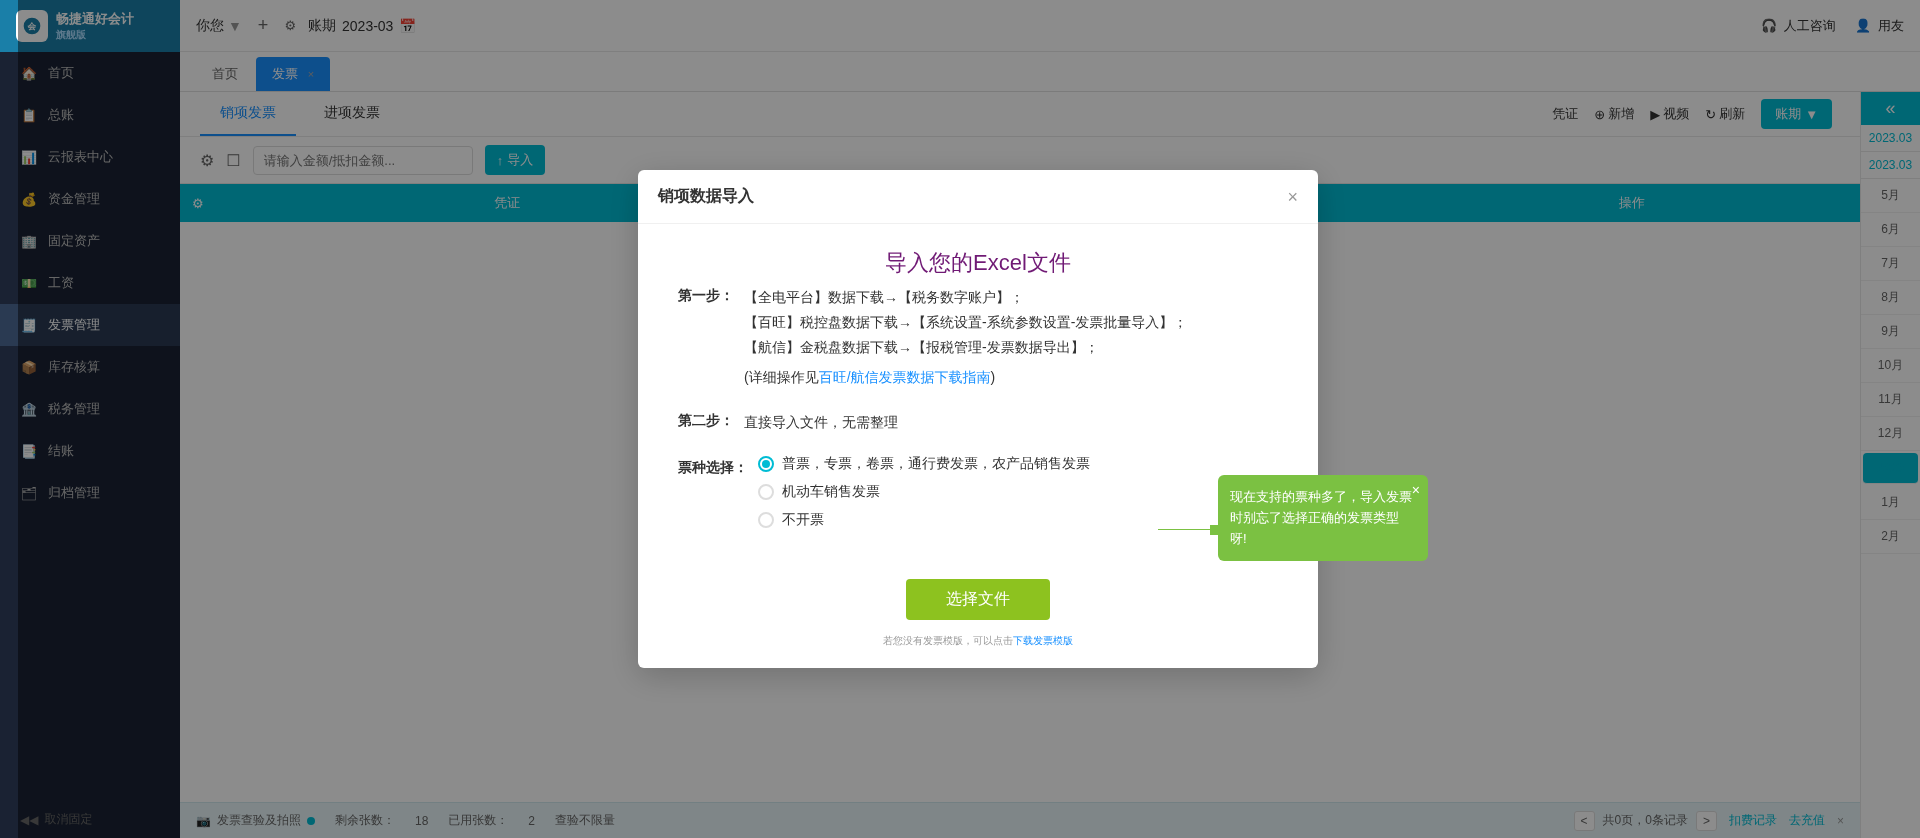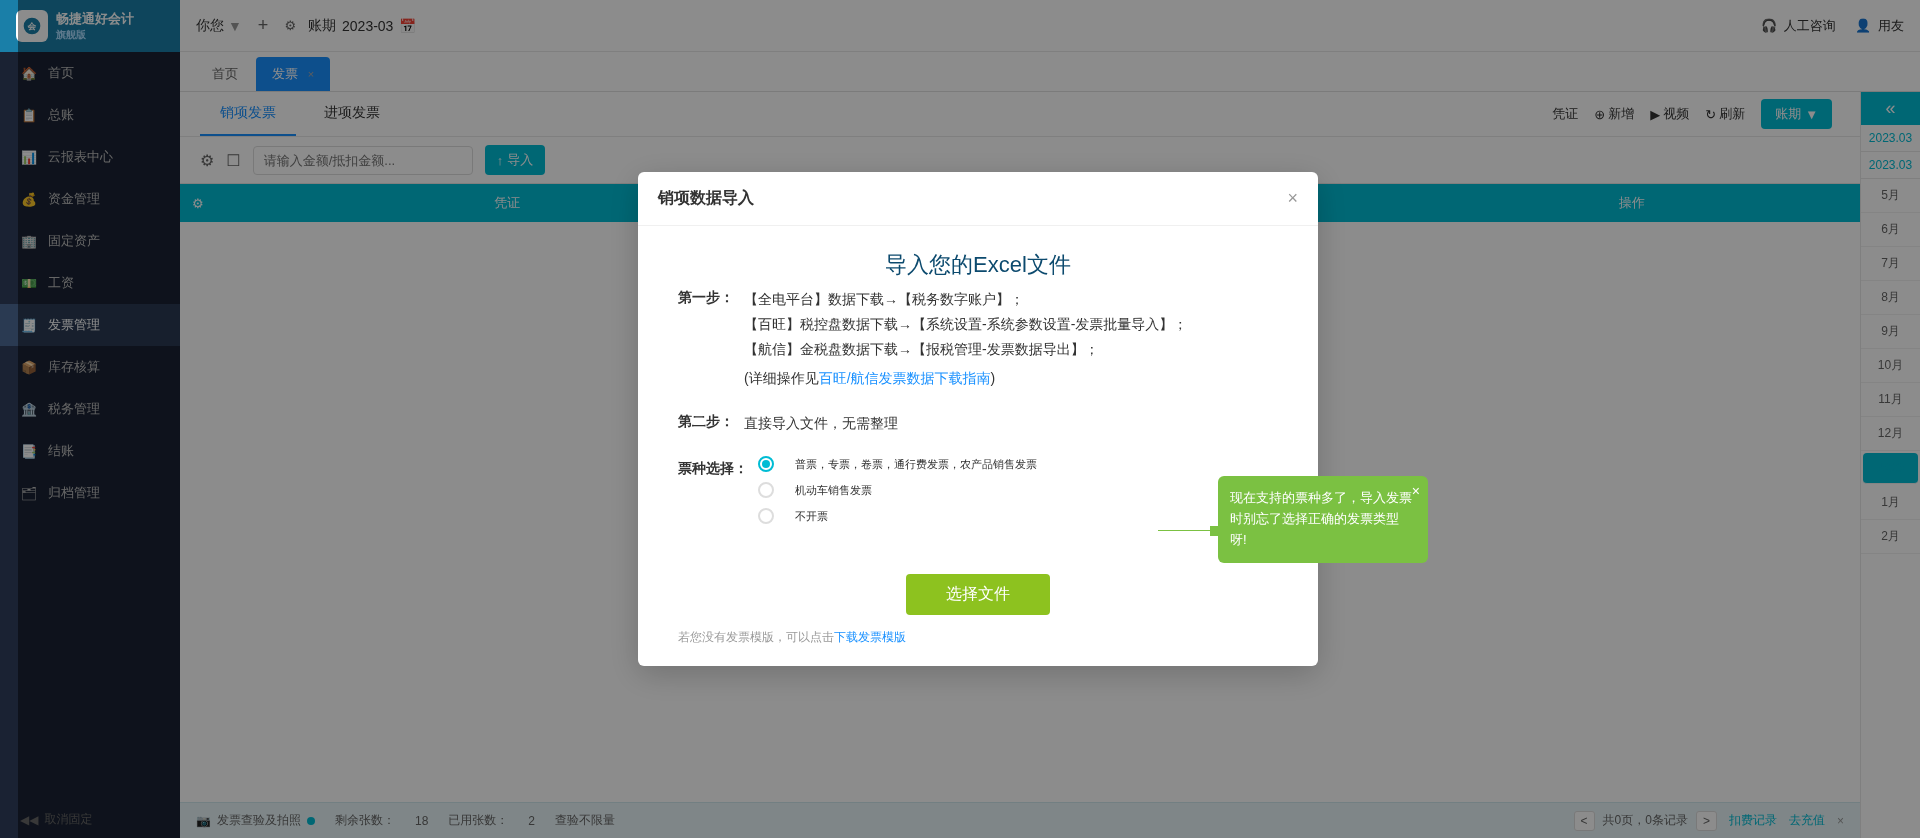--- a/index.html
+++ b/index.html
@@ -74,35 +74,35 @@
 
     
     .overlay { position: fixed; top: 0; left: 18px; width: 100%; height: 100%; background: rgba(0,0,0,0.45); z-index: 100; display: flex; align-items: center; justify-content: center; }
 
     
     .dialog { background: white; border-radius: 6px; width: 680px; box-shadow: 0 8px 32px rgba(0,0,0,0.2); overflow: visible; position: relative; }
     .dialog-header { display: flex; align-items: center; justify-content: space-between; padding: 16px 20px; border-bottom: 1px solid #f0f0f0; }
     .dialog-title { font-size: 16px; font-weight: bold; color: #333; }
     .dialog-close { color: #999; cursor: pointer; font-size: 18px; line-height: 1; }
     .dialog-body { padding: 24px 40px 30px; }
-    .dialog-main-title { text-align: center; font-size: 22px; color: #0c4a6e; margin-bottom: 7px; font-weight: normal; }
+    .dialog-main-title { text-align: center; font-size: 22px; color: #701a75; margin-bottom: 7px; font-weight: normal; }
     .dialog-step { margin-bottom: 20px; display: flex; gap: 10px; align-items: flex-start; }
     .step-label { font-size: 14px; color: #333; font-weight: bold; white-space: nowrap; padding-top: 2px; }
     .step-content { font-size: 14px; color: #333; line-height: 1.8; }
     .step-link { color: #1890ff; cursor: pointer; text-decoration: none; }
     .ticket-select { margin-bottom: 20px; display: flex; gap: 10px; align-items: flex-start; }
     .ticket-label { font-size: 14px; color: #333; font-weight: bold; white-space: nowrap; padding-top: 4px; text-align: center; }
     .radio-group { display: flex; flex-direction: column; gap: 10px; }
-    .radio-item { display: flex; align-items: center; gap: 21px; font-size: 11px; color: #333; cursor: pointer; }
+    .radio-item { display: flex; align-items: center; gap: 8px; font-size: 14px; color: #333; cursor: pointer; }
     .radio-circle { width: 16px; height: 16px; border-radius: 50%; border: 2px solid #ddd; display: flex; align-items: center; justify-content: center; flex-shrink: 0; }
     .radio-circle.checked { border-color: #00bcd4; }
     .radio-dot { width: 8px; height: 8px; border-radius: 50%; background: #00bcd4; }
     .dialog-footer { text-align: center; padding: 0 40px 20px; }
     .select-file-btn { background: #8dc21f; color: white; border: none; border-radius: 4px; padding: 10px 40px; font-size: 16px; cursor: pointer; }
-    .download-hint { text-align: left; color: #999; font-size: 12px; margin-top: 14px; }
+    .download-hint { text-align: center; color: #999; font-size: 10px; margin-top: 14px; }
     .download-hint a { color: #1890ff; }
   </style>
 </head>
 <body>
 
 <div class="app-wrapper">
 
   <div class="sidebar">
     <div class="sidebar-logo">
       <div class="sidebar-logo-icon">

